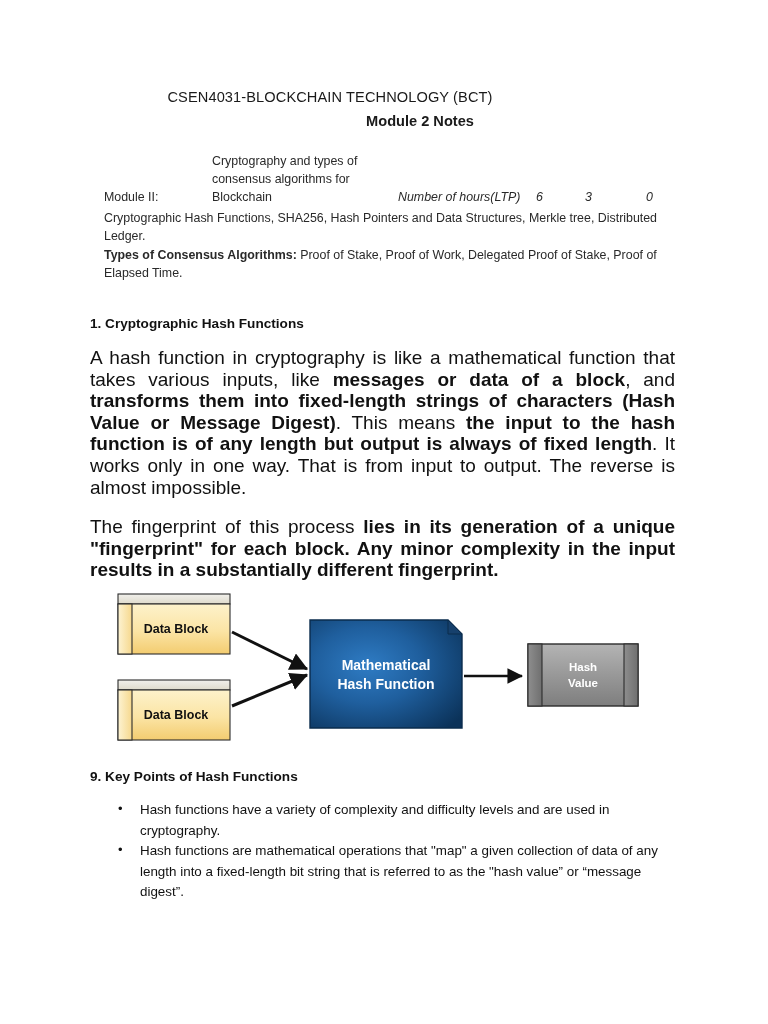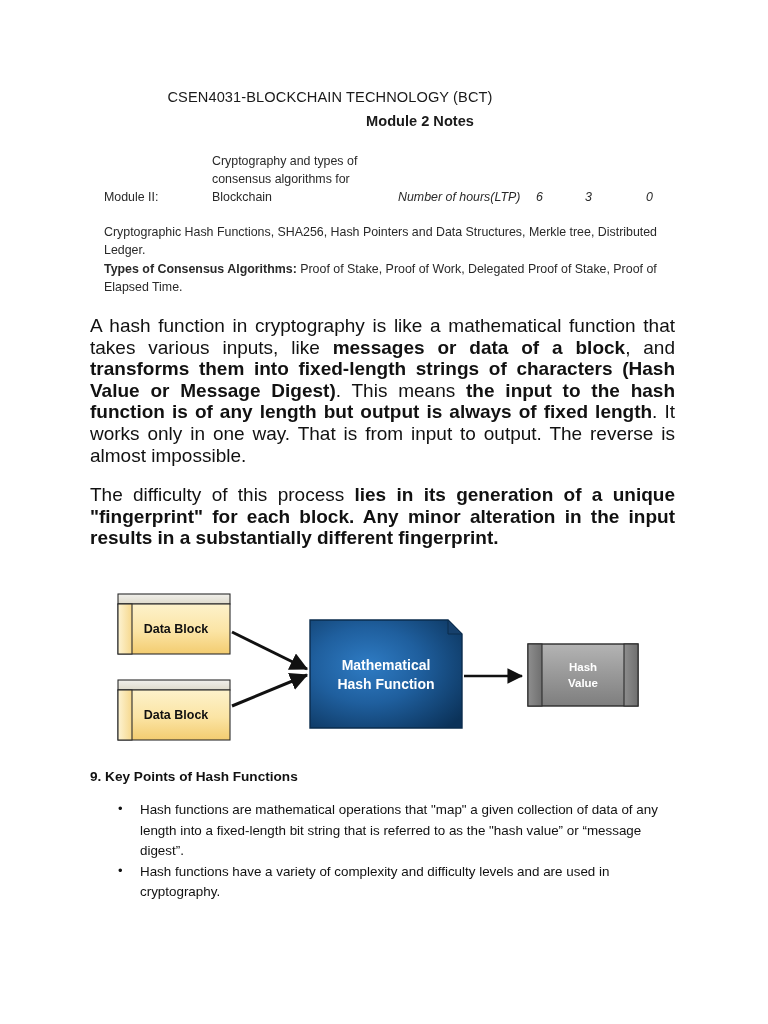--- a/index.html
+++ b/index.html
@@ -82,21 +82,21 @@
     font-style: italic;
   }
   .syl-num {
     display: inline-block;
     text-align: center;
   }
   .n1 { width: 38px; }
   .n2 { width: 60px; }
   .n3 { width: 62px; }
   .syl-body {
-    margin-top: 16px;
+    margin-top: 2px;
   }
   .syl-body p {
     margin: 0;
     line-height: 18.6px;
   }
   .syl-body b { font-weight: 700; text-align: center; }
 
   
   .content {
     position: absolute;
@@ -204,22 +204,23 @@
         <span>Number of hours(LTP)</span><span class="syl-num n1">6</span><span class="syl-num n2">3</span><span class="syl-num n3">0</span>
       </div>
     </div>
     <div class="syl-body">
       <p>Cryptographic Hash Functions, SHA256, Hash Pointers and Data Structures, Merkle tree, Distributed Ledger.</p>
       <p><b>Types of Consensus Algorithms:</b><span> Proof of Stake, Proof of Work, Delegated Proof of Stake, Proof of Elapsed Time.</span></p>
     </div>
   </div>
 
   <div class="content">
+    <h2 class="section-heading">1. Cryptographic Hash Functions</h2>
     <p class="body-text"><span>A hash function in cryptography is like a mathematical function that takes various inputs, like </span><b>messages or data of a block</b><span>, and </span><b>transforms them into fixed-length strings of characters (Hash Value or Message Digest)</b><span>. This means </span><b>the input to the hash function is of any length but output is always of fixed length</b><span>. It works only in one way. That is from input to output. The reverse is almost impossible.</span></p>
-    <p class="body-text"><span>The difficulty of this process </span><b>lies in its generation of a unique "fingerprint" for each block. Any minor alteration in the input results in a substantially different fingerprint.</b></p>
+    <p class="body-text"><span>The fingerprint of this process </span><b>lies in its generation of a unique "fingerprint" for each block. Any minor complexity in the input results in a substantially different fingerprint.</b></p>
   </div>
 
   <div class="diagram">
     <svg width="560" height="170" viewBox="0 0 560 170" xmlns="http://www.w3.org/2000/svg">
       <defs>
         <linearGradient id="blockGrad" x1="0" y1="0" x2="0" y2="1">
           <stop offset="0%" stop-color="#fdf2cb"></stop>
           <stop offset="55%" stop-color="#fbe4a4"></stop>
           <stop offset="100%" stop-color="#f3cc70"></stop>
         </linearGradient>
@@ -282,19 +283,19 @@
         <rect x="514" y="60" width="14" height="62" fill="url(#grayEdge)" stroke="#2d2d2d" stroke-width="1.1"></rect>
         <text class="hash-label" x="473" y="87" text-anchor="middle">Hash</text>
         <text class="hash-label" x="473" y="103" text-anchor="middle">Value</text>
       </g>
     </svg>
   </div>
 
   <div class="section2">
     <h2 class="section-heading">9. Key Points of Hash Functions</h2>
     <ul class="keypoints">
+      <li>Hash functions have a variety of complexity and difficulty levels and are used in cryptography.</li>
       <li>Hash functions are mathematical operations that "map" a given collection of data of any length into a fixed-length bit string that is referred to as the "hash value” or “message digest”.</li>
-      <li>Hash functions have a variety of complexity and difficulty levels and are used in cryptography.</li>
     </ul>
   </div>
 
 
 </div>
 
 </body></html>

